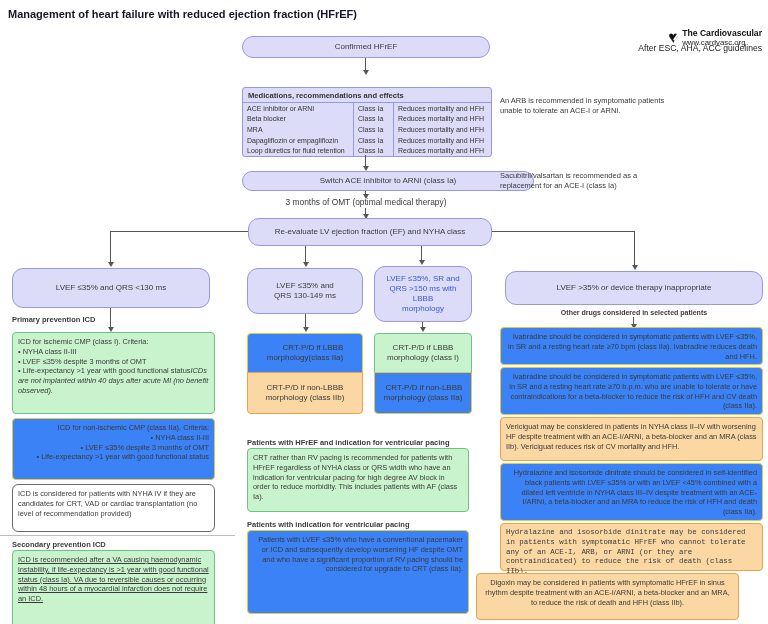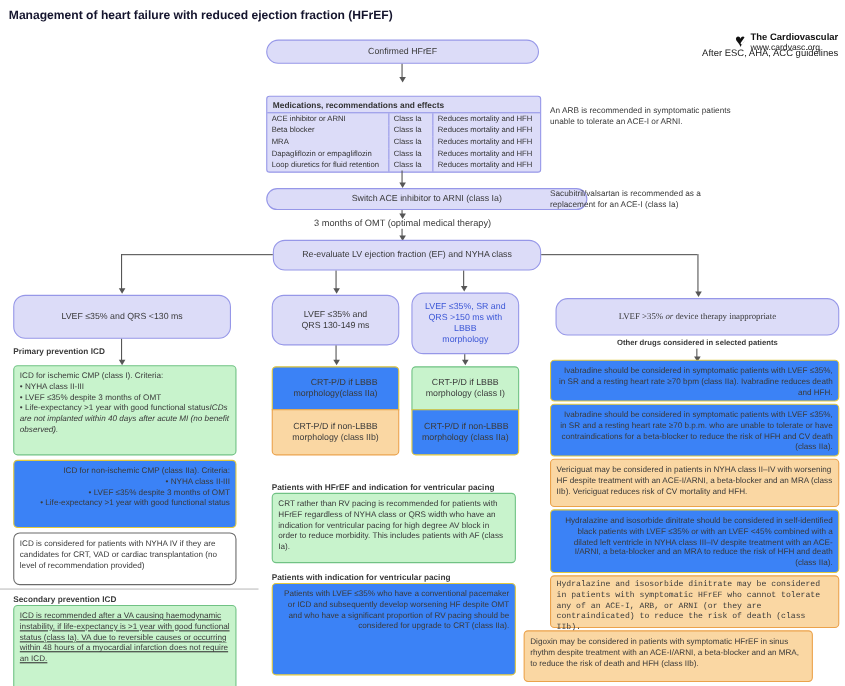--- a/index.html
+++ b/index.html
@@ -97,21 +97,21 @@
   <div class="vline head" style="left:305px;top:246px;height:17px;"></div>
   <div class="vline head" style="left:421px;top:246px;height:15px;"></div>
   <div class="vline head" style="left:634px;top:231px;height:35px;"></div>
 
   <div class="box lav" style="left:12px;top:268px;width:198px;height:40px;">LVEF ≤35% and QRS &lt;130 ms</div>
   <div class="box lav" style="left:247px;top:268px;width:116px;height:46px;white-space:pre-line;">LVEF ≤35% and
 QRS 130-149 ms</div>
   <div class="box lav bluetext" style="left:374px;top:266px;width:98px;height:56px;white-space:pre-line;">LVEF ≤35%, SR and
 QRS &gt;150 ms with LBBB
 morphology</div>
-  <div class="box lav" style="left:505px;top:271px;width:258px;height:34px;font-family:Liberation Serif, serif;">
+  <div class="box lav" style="left:505px;top:271px;width:258px;height:34px;">
     <span><span>LVEF &gt;35% </span><span class="ital">or</span><span> device therapy inappropriate</span></span>
   </div>
   <div class="sublabel" style="left:505px;top:309px;width:258px;">Other drugs considered in selected patients</div>
   <div class="vline head" style="left:633px;top:317px;height:8px;"></div>
 
   <div class="lbl" style="left:12px;top:315px;">Primary prevention ICD</div>
   <div class="vline head" style="left:110px;top:308px;height:20px;"></div>
   <div class="txtbox green" style="left:12px;top:332px;width:203px;height:82px;"><span>ICD for ischemic CMP (class I). Criteria:
 • NYHA class II-III
 • LVEF ≤35% despite 3 months of OMT
@@ -139,15 +139,15 @@
   <div class="lbl" style="left:247px;top:438px;width:226px;">Patients with HFrEF and indication for ventricular pacing</div>
   <div class="txtbox green" style="left:247px;top:448px;width:222px;height:64px;white-space:normal;">CRT rather than RV pacing is recommended for patients with HFrEF regardless of NYHA class or QRS width who have an indication for ventricular pacing for high degree AV block in order to reduce morbidity. This includes patients with AF (class Ia).</div>
   <div class="lbl" style="left:247px;top:520px;width:226px;">Patients with indication for ventricular pacing</div>
   <div class="txtbox yellow" style="left:247px;top:530px;width:222px;height:84px;white-space:normal;">Patients with LVEF ≤35% who have a conventional pacemaker or ICD and subsequently develop worsening HF despite OMT and who have a significant proportion of RV pacing should be considered for upgrade to CRT (class IIa).</div>
 
   <div class="txtbox yellow" style="left:500px;top:327px;width:263px;height:38px;white-space:normal;">Ivabradine should be considered in symptomatic patients with LVEF ≤35%, in SR and a resting heart rate ≥70 bpm (class IIa). Ivabradine reduces death and HFH.</div>
   <div class="txtbox yellow" style="left:500px;top:367px;width:263px;height:48px;white-space:normal;">Ivabradine should be considered in symptomatic patients with LVEF ≤35%, in SR and a resting heart rate ≥70 b.p.m. who are unable to tolerate or have contraindications for a beta-blocker to reduce the risk of HFH and CV death (class IIa).</div>
   <div class="txtbox orange" style="left:500px;top:417px;width:263px;height:44px;white-space:normal;">Vericiguat may be considered in patients in NYHA class II–IV with worsening HF despite treatment with an ACE-I/ARNI, a beta-blocker and an MRA (class IIb). Vericiguat reduces risk of CV mortality and HFH.</div>
   <div class="txtbox yellow" style="left:500px;top:463px;width:263px;height:58px;white-space:normal;">Hydralazine and isosorbide dinitrate should be considered in self-identified black patients with LVEF ≤35% or with an LVEF &lt;45% combined with a dilated left ventricle in NYHA class III–IV despite treatment with an ACE-I/ARNI, a beta-blocker and an MRA to reduce the risk of HFH and death (class IIa).</div>
   <div class="txtbox orange" style="left:500px;top:523px;width:263px;height:48px;white-space:normal;font-family:Liberation Mono, monospace;">Hydralazine and isosorbide dinitrate may be considered in patients with symptomatic HFrEF who cannot tolerate any of an ACE-I, ARB, or ARNI (or they are contraindicated) to reduce the risk of death (class IIb).</div>
-  <div class="txtbox orange" style="left:476px;top:573px;width:263px;height:47px;white-space:normal;">Digoxin may be considered in patients with symptomatic HFrEF in sinus rhythm despite treatment with an ACE-I/ARNI, a beta-blocker and an MRA, to reduce the risk of death and HFH (class IIb).</div>
+  <div class="txtbox orange" style="left:476px;top:573px;width:263px;height:47px;white-space:normal;text-align:center;">Digoxin may be considered in patients with symptomatic HFrEF in sinus rhythm despite treatment with an ACE-I/ARNI, a beta-blocker and an MRA, to reduce the risk of death and HFH (class IIb).</div>
 
 </div>
 
 </body></html>

